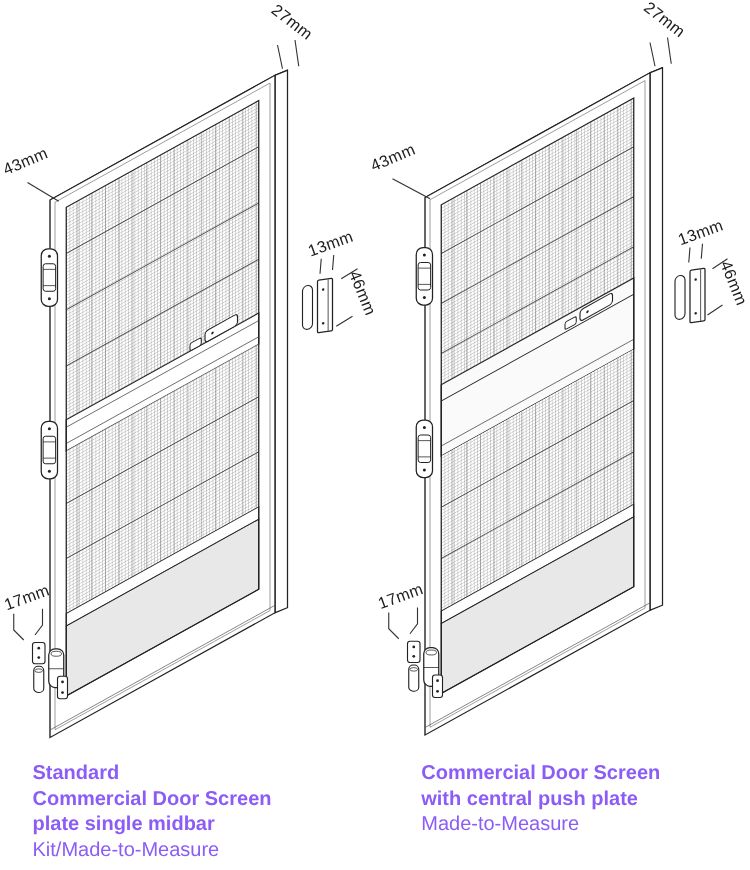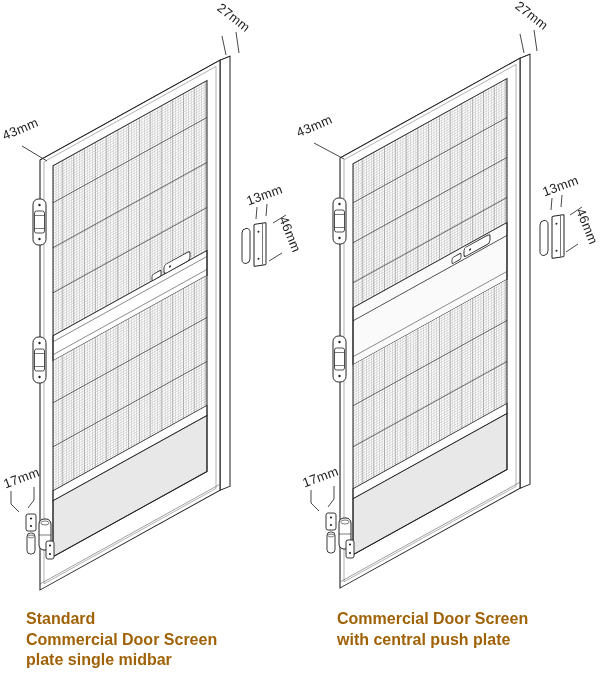--- a/index.html
+++ b/index.html
@@ -1,20 +1,20 @@
 <!DOCTYPE html>
 <html><head>
 <meta charset="utf-8">
 <style>
   html,body{margin:0;padding:0;background:#ffffff;}
   .stage{position:relative;width:600px;height:696px;background:#ffffff;overflow:hidden;
          font-family:"Liberation Sans",sans-serif;}
   svg{position:absolute;left:0;top:0;}
   .dim-label{font-family:"Liberation Sans",sans-serif;font-size:13px;fill:#1c1c1c;letter-spacing:.3px;}
-  .caption{position:absolute;top:609px;color:#a16207;font-size:16px;line-height:20.5px;}
+  .caption{position:absolute;top:609px;color:#8b5cf6;font-size:16px;line-height:20.5px;}
   .caption-left{left:26px;}
   .caption-right{left:337px;}
   .cap-bold{font-weight:bold;}
 </style>
 </head>
 <body>
 
 <div class="stage">
 
 <svg width="600" height="612" viewBox="0 0 600 612">
@@ -181,20 +181,22 @@
     <text class="dim-label" transform="translate(562,190) rotate(-20)" text-anchor="middle">13mm</text>
     <text class="dim-label" transform="translate(583,228) rotate(68)" text-anchor="middle">46mm</text>
     <text class="dim-label" transform="translate(322,481) rotate(-20)" text-anchor="middle">17mm</text>
   </g>
 </svg>
 
 <div class="caption caption-left">
   <div class="cap-bold">Standard</div>
   <div class="cap-bold">Commercial Door Screen</div>
   <div class="cap-bold">plate single midbar</div>
+  <div>Kit/Made-to-Measure</div>
 </div>
 
 <div class="caption caption-right">
   <div class="cap-bold">Commercial Door Screen</div>
   <div class="cap-bold">with central push plate</div>
+  <div>Made-to-Measure</div>
 </div>
 
 </div>
 
 </body></html>

